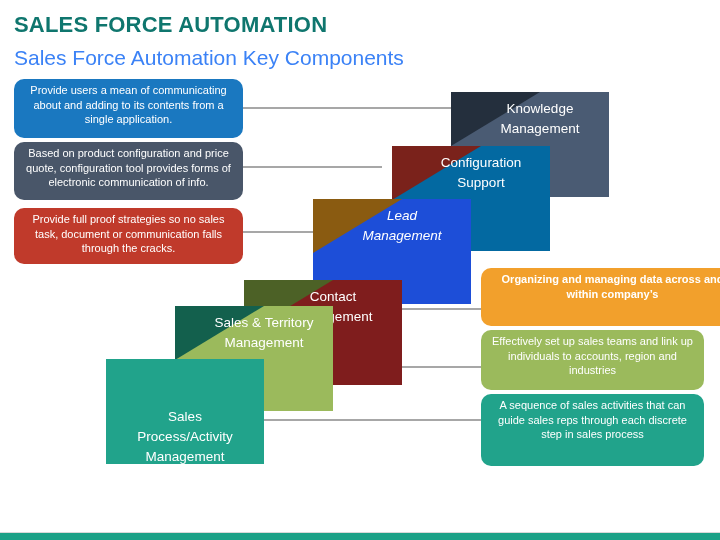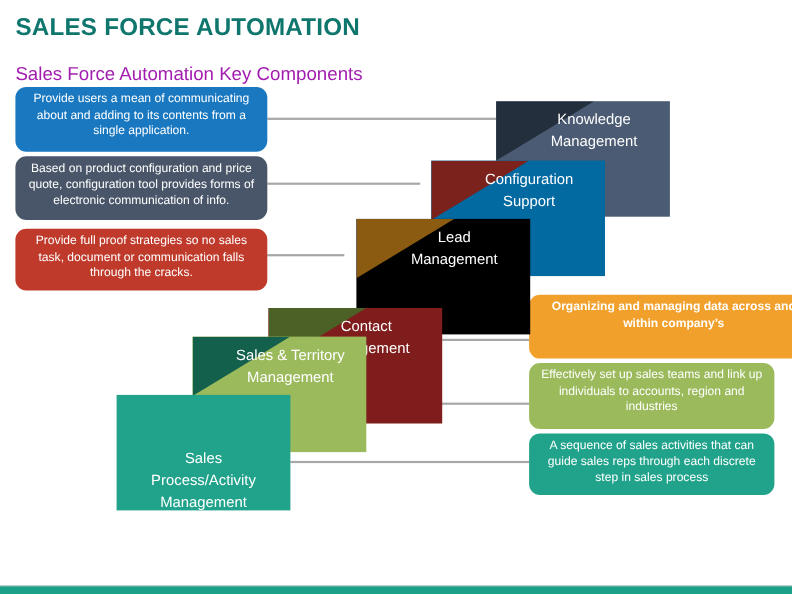--- a/index.html
+++ b/index.html
@@ -5,21 +5,21 @@
   html,body{margin:0;padding:0;background:#e8e8e8;}
   .slide{
     position:relative;width:720px;height:540px;background:#ffffff;
     font-family:"Liberation Sans",sans-serif;overflow:hidden;margin:0 auto;
   }
   .title{
     position:absolute;left:14px;top:12px;font-size:22px;font-weight:700;
     color:#0f766e;letter-spacing:.2px;
   }
   .subtitle{
-    position:absolute;left:14px;top:58px;font-size:17px;font-weight:400;color:#a21caf;
+    position:absolute;left:14px;top:46px;font-size:21px;font-weight:400;color:#3b82f6;
   }
   .connector{position:absolute;height:2px;background:#a7a7a7;z-index:0;}
   .note{
     position:absolute;border-radius:10px;color:#fff;font-size:11px;line-height:14.5px;
     display:flex;align-items:flex-start;justify-content:center;text-align:center;
     padding:4px 10px;box-sizing:border-box;z-index:2;
   }
   .stair{position:absolute;width:158px;height:105px;}
   .fold{
     position:absolute;left:0;top:0;width:89px;height:54px;
@@ -56,37 +56,37 @@
   <div class="note" style="left: 14px; top: 208px; width: 229px; height: 56px; background-color: rgb(192, 58, 43);">
     <span>Provide full proof strategies so no sales task, document or communication falls through the cracks.</span>
   </div>
 
   <div class="note" style="left: 481px; top: 268px; width: 263px; height: 58px; background-color: rgb(242, 160, 44); font-weight: bold;">
     <span>Organizing and managing data across and within company’s</span>
   </div>
   <div class="note" style="left: 481px; top: 330px; width: 223px; height: 60px; background-color: rgb(155, 186, 92);">
     <span>Effectively set up sales teams and link up individuals to accounts, region and industries</span>
   </div>
-  <div class="note" style="left: 481px; top: 394px; width: 223px; height: 56px; background-color: rgb(33, 163, 139);">
+  <div class="note" style="left: 481px; top: 394px; width: 223px; height: 72px; background-color: rgb(33, 163, 139);">
     <span>A sequence of sales activities that can guide sales reps through each discrete step in sales process</span>
   </div>
 
   <div class="stair" style="left: 451px; top: 92px; z-index: 1; background-color: rgb(74, 91, 115);">
     <div class="fold" style="background-color: rgb(36, 47, 61);"></div>
     <div class="stair-label">Knowledge
 Management</div>
   </div>
 
   <div class="stair" style="left: 392px; top: 146px; z-index: 2; background-color: #0369a1;">
     <div class="fold" style="background-color: rgb(122, 34, 27);"></div>
     <div class="stair-label">Configuration
 Support</div>
   </div>
 
-  <div class="stair" style="left: 324px; top: 199px; z-index: 3; background-color: #000000;">
+  <div class="stair" style="left: 313px; top: 199px; z-index: 3; background-color: #1d4ed8; font-style: italic;">
     <div class="fold" style="background-color: rgb(138, 91, 17);"></div>
     <div class="stair-label">Lead
 Management</div>
   </div>
 
   <div class="stair" style="left: 244px; top: 252px; z-index: 4; background-color: #7f1d1d; margin-top: 28px;">
     <div class="fold" style="background-color: rgb(76, 97, 38);"></div>
     <div class="stair-label">Contact
 Management</div>
   </div>

